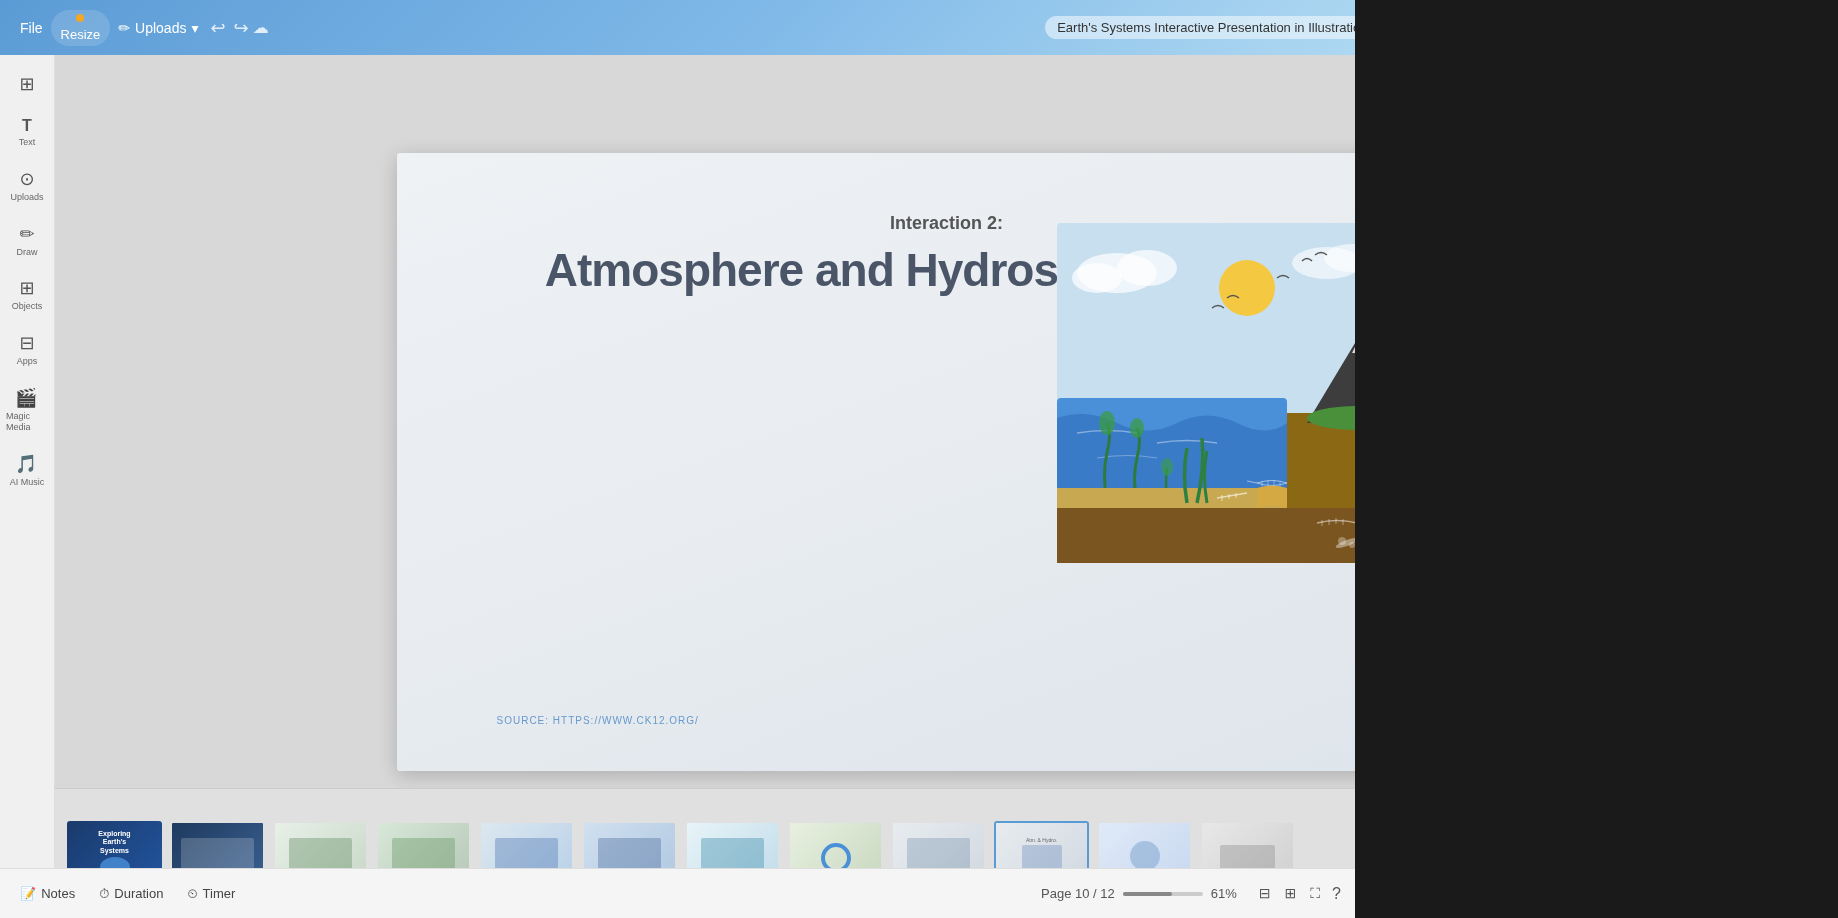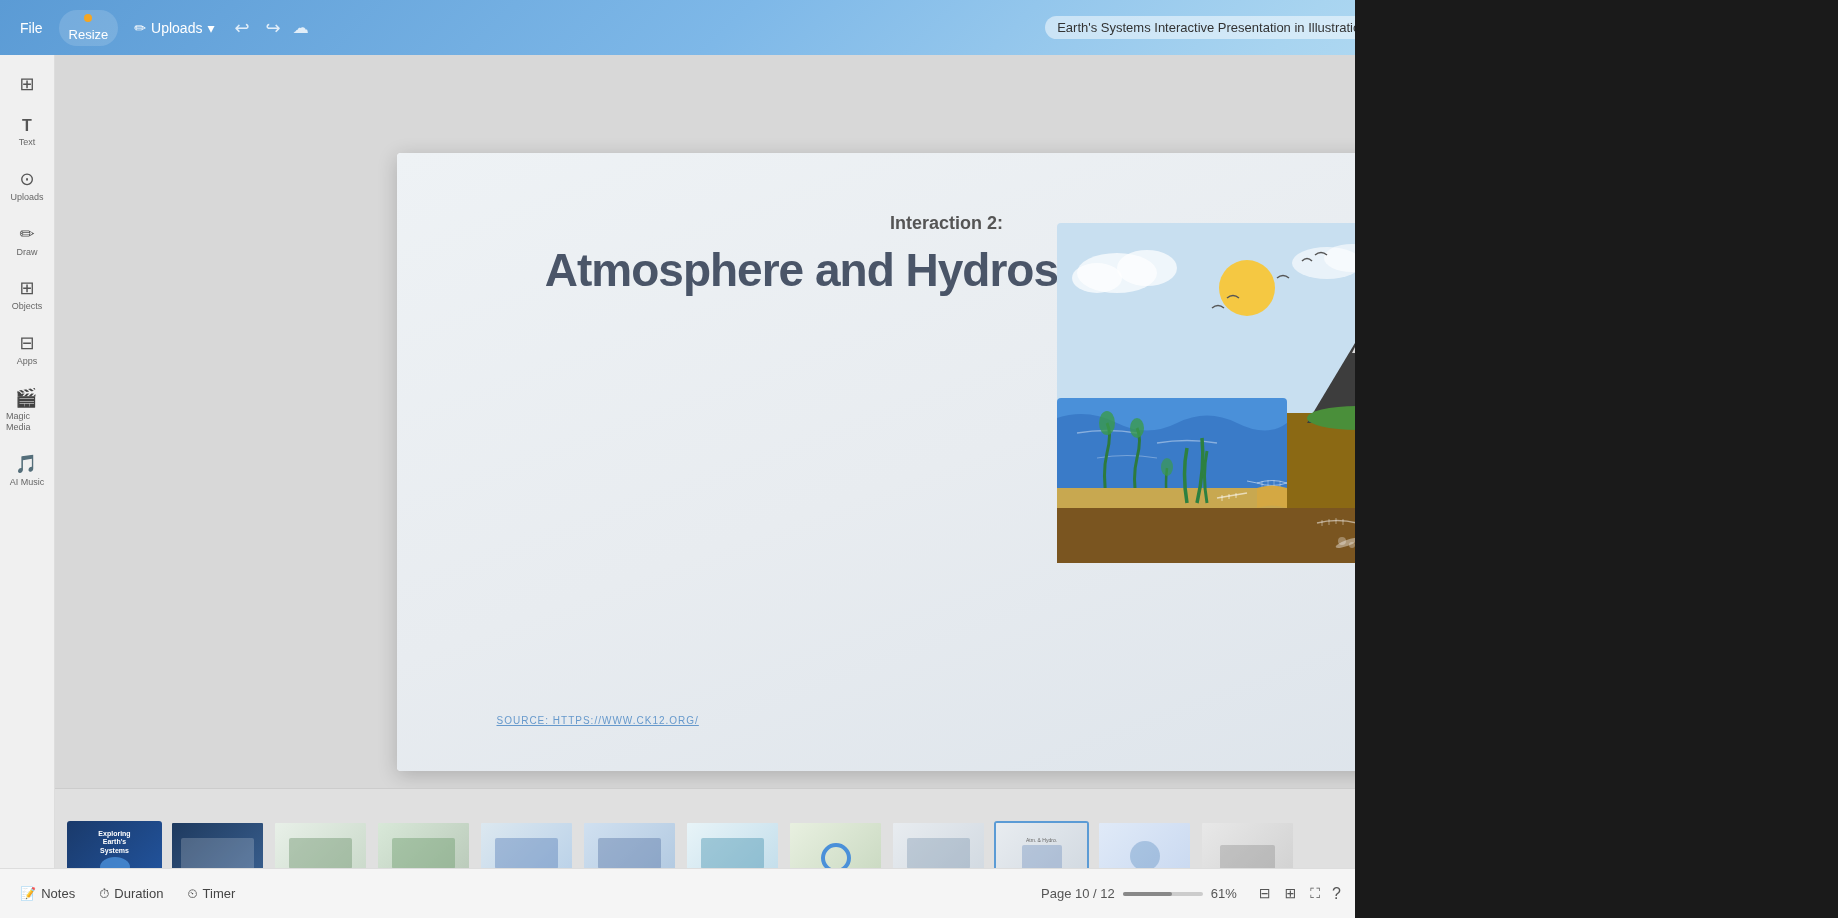--- a/index.html
+++ b/index.html
@@ -13,21 +13,21 @@
     }
 
     
     #top-bar {
       width: 100%;
       height: 55px;
       background: linear-gradient(135deg, #5b9bd5 0%, #7eb8e8 40%, #a8d4f0 70%, #c8e8f8 100%);
       display: flex;
       align-items: center;
       padding: 16px 12px;
-      gap: 8px;
+      gap: 0;
       flex-shrink: 0;
     }
 
     #file-btn {
       color: white;
       font-size: 14px;
       font-weight: 500;
       cursor: pointer;
       padding: 4px 8px;
     }
@@ -258,21 +258,20 @@
       width: 420px;
       height: 340px;
     }
 
     #source-link {
       position: absolute;
       bottom: 45px;
       left: 100px;
       font-size: 10px;
       color: #6699cc;
-      text-decoration: underline;
       letter-spacing: 1px;
     }
 
     
     #filmstrip {
       position: absolute;
       bottom: 0;
       left: 55px;
       right: 0;
       height: 130px;

